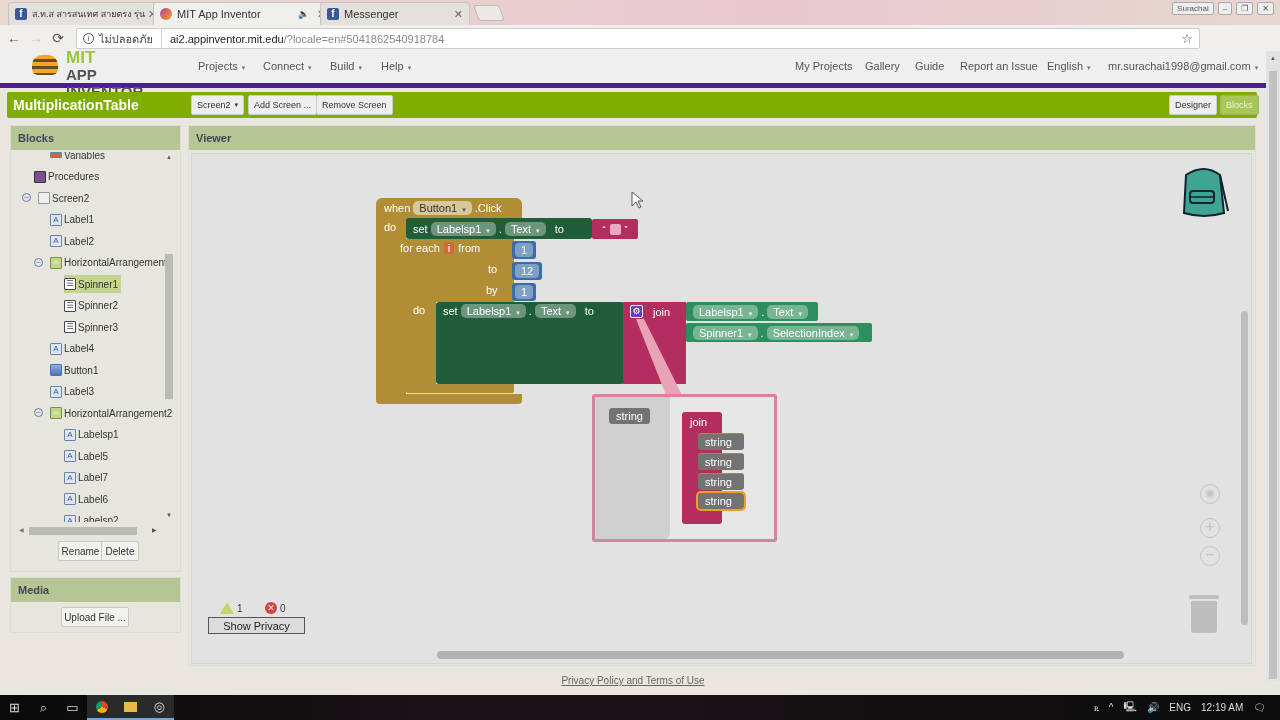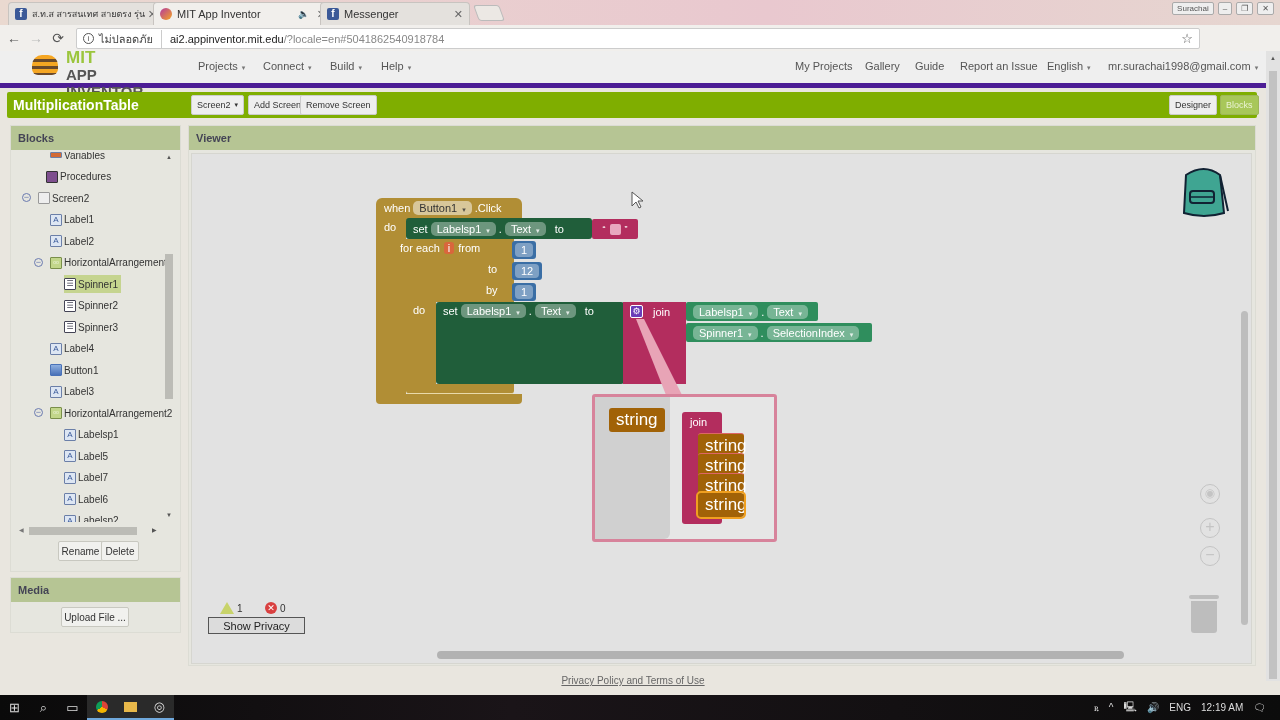--- a/index.html
+++ b/index.html
@@ -58,21 +58,21 @@
 .field{background:rgba(255,255,255,0.35);border-radius:5px;padding:1px 6px;margin:0 3px;color:#fff;font-size:11px}
 .field .dd{font-size:7px;margin-left:5px;opacity:.8}
 .gold{background:#b18e35}
 .dgreen{background:#205e3a}
 .mgreen{background:#2f8e5d}
 .rose{background:#b32d5e}
 .num{background:#3a6ea5;padding:2px 3px;border-radius:3px}
 .num span{background:rgba(255,255,255,.35);padding:1px 6px;border-radius:4px}
 .mutator{position:absolute;left:592px;top:394px;width:185px;height:148px;border:3px solid #d7839b;background:#e6e6e6;border-radius:3px}
 .mutator .flyout{position:absolute;left:0;top:0;width:75px;height:142px;background:#d0d0d0;border-radius:0 0 6px 0}
-.mstr{position:absolute;background:#a16207;color:#fff;font-size:17px;padding:2px 7px;border-radius:3px}
+.mstr{position:absolute;background:#737373;color:#fff;font-size:11px;padding:2px 7px;border-radius:3px}
 .warn{position:absolute;font-size:10px;color:#333;display:flex;align-items:center}
 .warn-tri{width:0;height:0;border-left:7px solid transparent;border-right:7px solid transparent;border-bottom:12px solid #c8d36a;margin-right:3px;position:relative}
 .err-circ{width:12px;height:12px;border-radius:50%;background:#d94040;color:#fff;font-size:9px;text-align:center;line-height:12px;margin-right:3px}
 .showwarn{position:absolute;left:208px;top:617px;width:97px;height:17px;border:1px solid #555;background:#dcdcdc;font-size:11px;color:#222;display:flex;align-items:center;justify-content:center}
 .ctrl-circ{position:absolute;width:20px;height:20px;border:1.5px solid #c4c4c4;border-radius:50%;color:#c4c4c4;font-size:16px;text-align:center;line-height:16px}
 .trash{position:absolute;left:1189px;top:595px;width:30px;height:38px}
 .trash .lid{position:absolute;left:0;top:0;width:30px;height:4px;background:#bdbdbd;border-radius:2px}
 .trash .can{position:absolute;left:2px;top:6px;width:26px;height:32px;background:#bdbdbd;border-radius:0 0 3px 3px}
 .canvas-vscroll{position:absolute;left:1241px;top:311px;width:7px;height:314px;background:#bdbdbd;border-radius:4px}
 .canvas-hscroll{position:absolute;left:437px;top:651px;width:687px;height:8px;background:#b2b2b2;border-radius:4px}
@@ -148,34 +148,34 @@
   <span class="menu" style="left:1108px"><span>mr.surachai1998@gmail.com</span><span class="caret">▾</span></span>
 </div>
 
 <div class="greenbar">
   <span class="proj-title">MultiplicationTable</span>
   <span class="gbtn" style="left:184px">
       <span>Screen2</span>
       <span style="font-size:7px;margin-left:4px">▾</span>
     </span>
   <span class="gbtn" style="left:241px">Add Screen ...</span>
-  <span class="gbtn" style="left:293px">Remove Screen</span>
+  <span class="gbtn" style="left:309px">Remove Screen</span>
   <span class="gbtn" style="left:1162px">Designer</span>
   <span class="gbtn active" style="left:1213px">Blocks</span>
 </div>
 
 <div class="panel" style="left:10px;top:125px;width:171px;height:447px">
   <div class="panel-head">Blocks</div>
 </div>
 <div class="tree" id="tree">
     <div class="tnode" style="top: -6px; left: 36px;">
       <span class="ticon var"></span>
       <span>Variables</span>
     </div>
-    <div class="tnode" style="top: 15.5px; left: 32px;">
+    <div class="tnode" style="top: 15.5px; left: 20px;">
       <span class="ticon proc"></span>
       <span>Procedures</span>
     </div>
     <div class="tnode" style="top: 37px; left: 24px;">
       <span class="ticon scr"></span>
       <span>Screen2</span>
     </div>
     <span class="toggle" style="left: 8px; top: 41px;">−</span>
     <div class="tnode" style="top: 58.5px; left: 36px;">
       <span class="ticon ">A</span>

